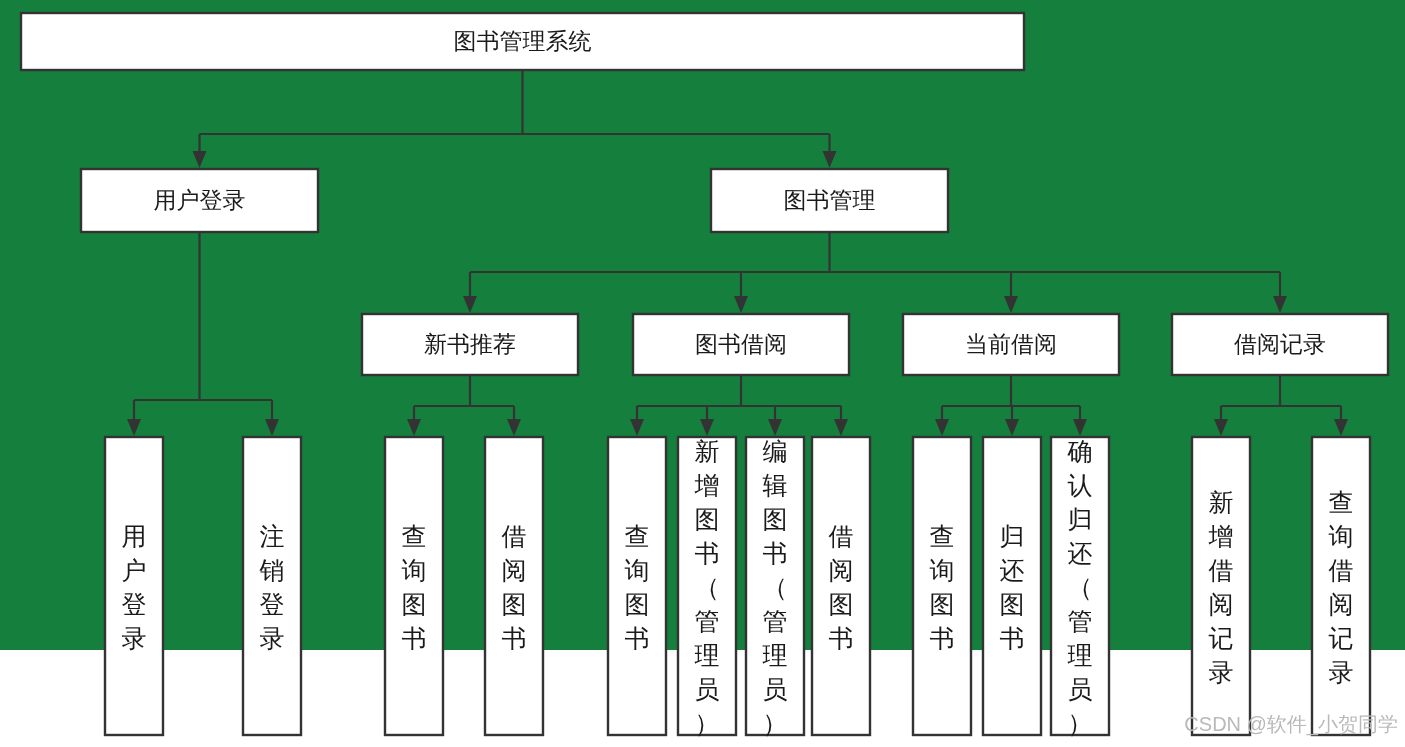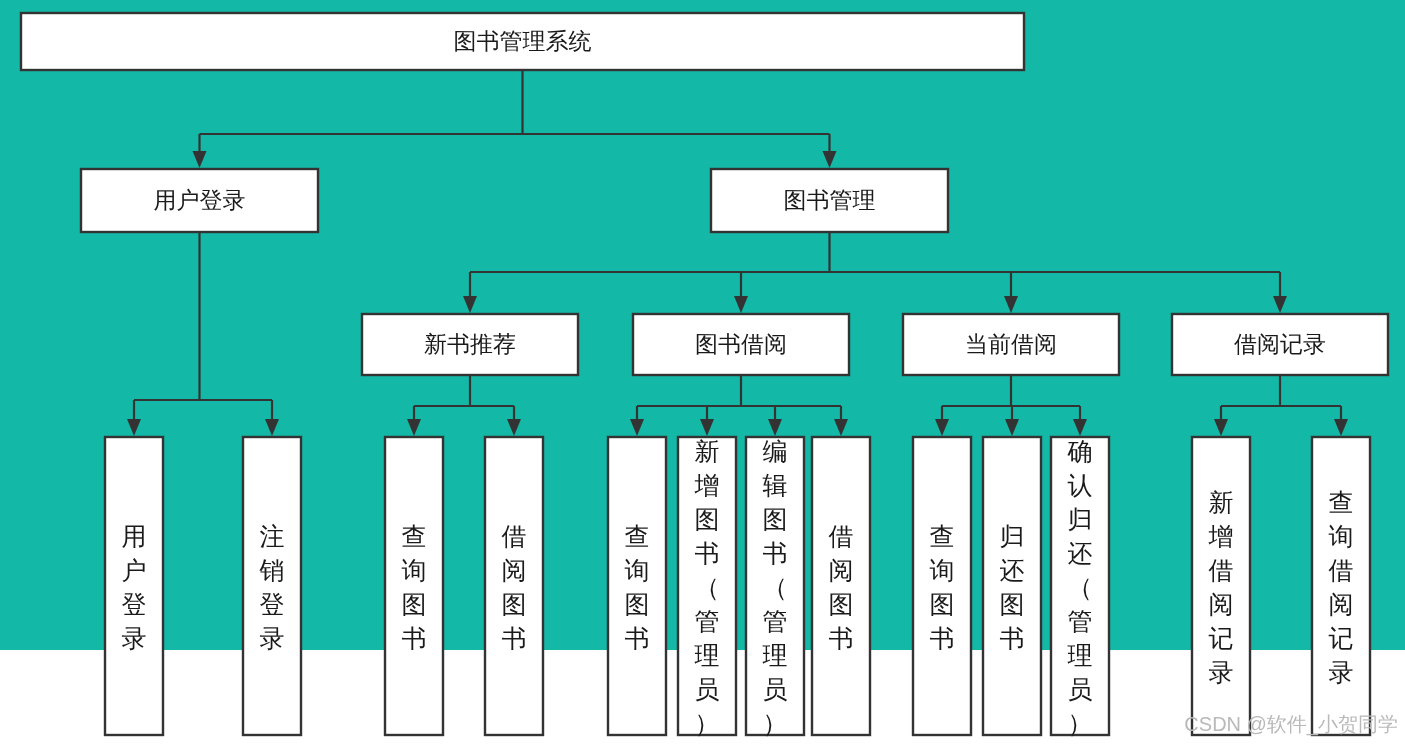--- a/index.html
+++ b/index.html
@@ -10,21 +10,21 @@
   body {
     width: 1405px;
     height: 747px;
     font-family: "Liberation Sans", "DejaVu Sans", sans-serif;
     overflow: hidden;
   }
   #diagram-root {
     position: relative;
     width: 1405px;
     height: 650px;
-    background: #14b8a6;
+    background: #15803d;
   }
   svg.diagram-canvas {
     position: absolute;
     top: 0;
     left: 0;
     width: 1405px;
     height: 747px;
   }
   .node-box {
     fill: #ffffff;

